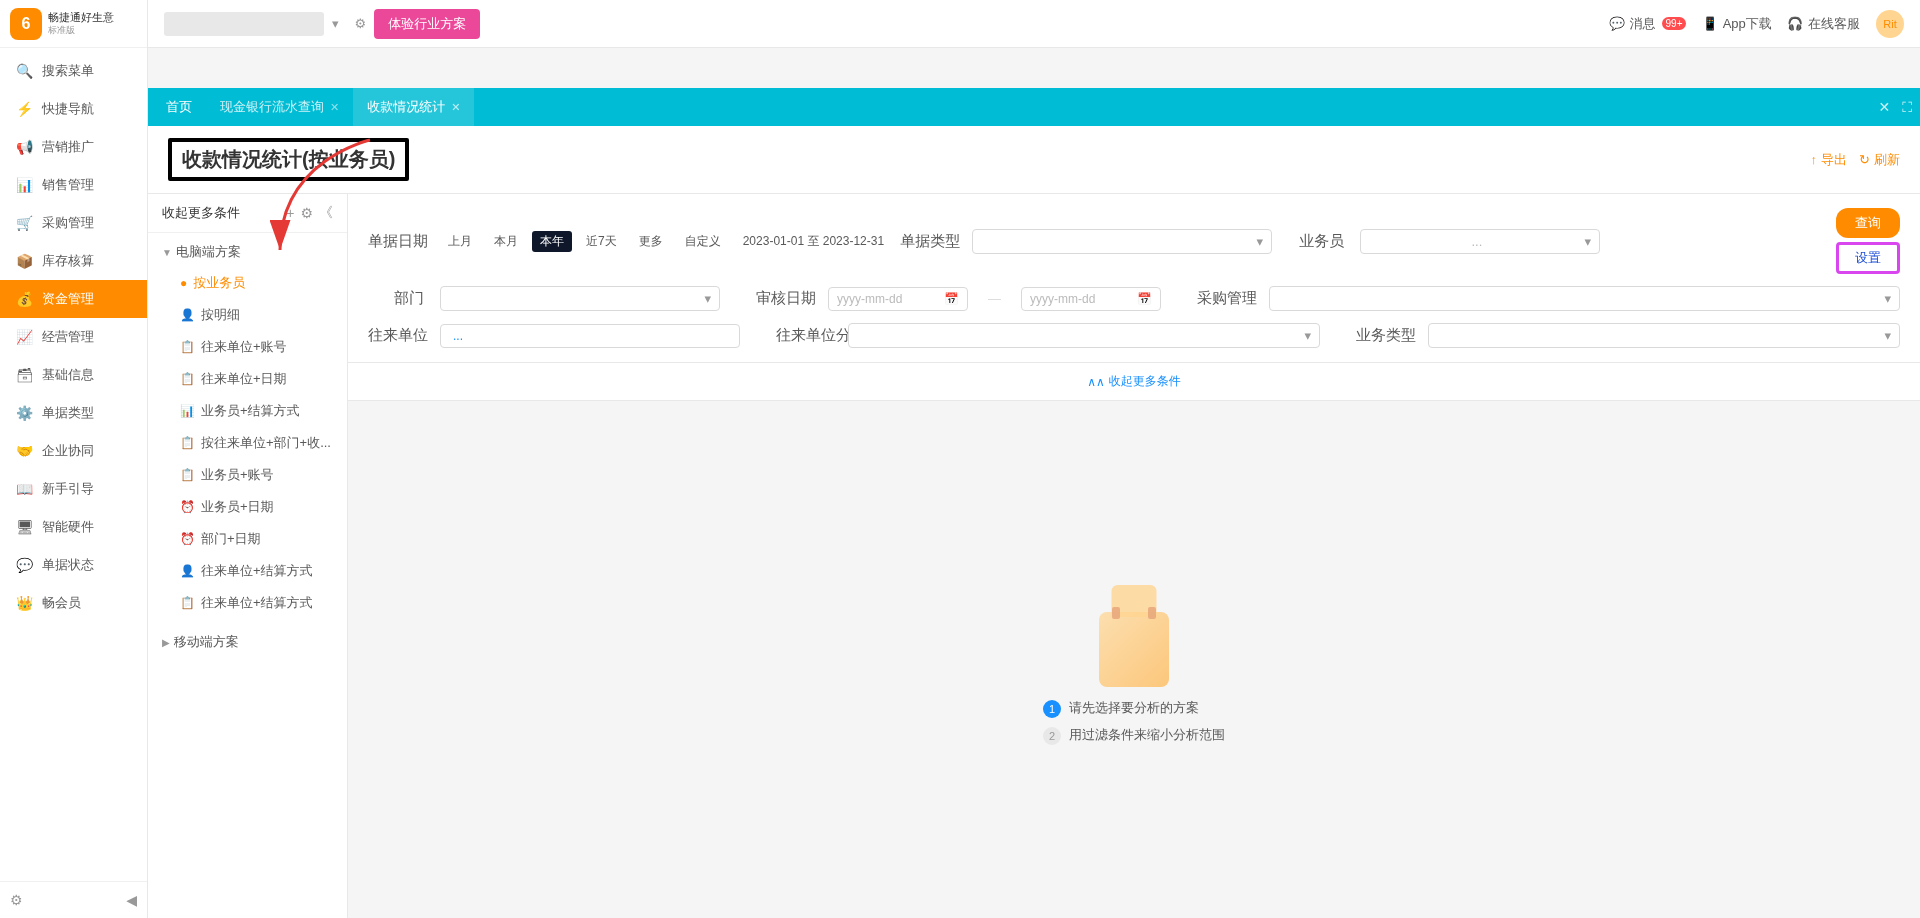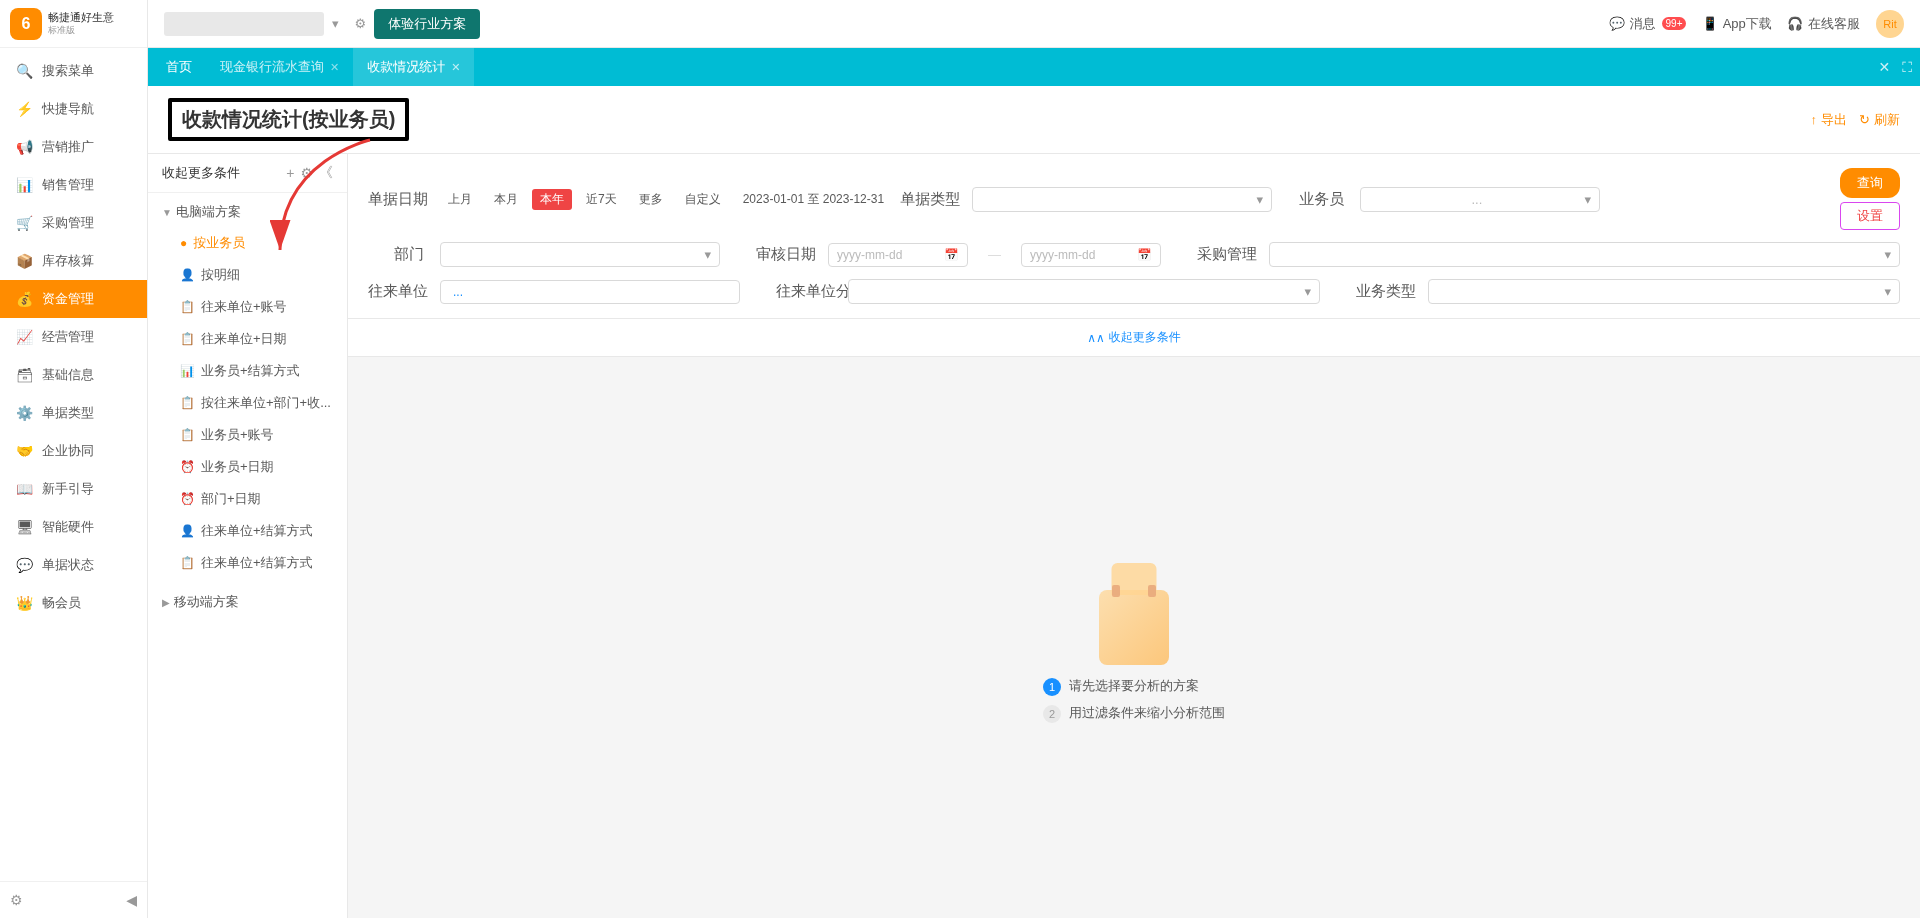--- a/index.html
+++ b/index.html
@@ -69,21 +69,21 @@
       background: #fff;
       display: flex;
       align-items: center;
       justify-content: space-between;
       padding: 0 16px;
       border-bottom: 1px solid #e8e8e8;
       flex-shrink: 0;
     }
     .header-left { display: flex; align-items: center; gap: 8px; }
     .header-trial-btn {
-      background: #0f766e;
+      background: #ec4899;
       color: white;
       border: none;
       padding: 6px 14px;
       border-radius: 4px;
       cursor: pointer;
       font-size: 13px;
     }
     .header-right { display: flex; align-items: center; gap: 16px; }
     .header-action { display: flex; align-items: center; gap: 4px; cursor: pointer; color: #595959; font-size: 13px; }
     .notification-badge {
@@ -205,21 +205,21 @@
     .filter-date-group {
       display: flex; align-items: center; gap: 6px;
     }
     .date-shortcut {
       padding: 2px 8px;
       border-radius: 3px;
       cursor: pointer;
       font-size: 12px;
       color: #595959;
     }
-    .date-shortcut.active { background: #ef4444; color: white; border-radius: 3px; }
+    .date-shortcut.active { background: #0f172a; color: white; border-radius: 3px; }
 
     .date-range-display {
       font-size: 12px; color: #595959; margin-left: 8px;
     }
 
     .filter-select {
       display: flex; align-items: center; gap: 4px;
       border: 1px solid #d9d9d9;
       border-radius: 4px;
       padding: 4px 8px;
@@ -261,22 +261,22 @@
       background: #ff8c00;
       color: white;
       border: none;
       padding: 6px 16px;
       border-radius: 12px;
       cursor: pointer;
       font-size: 13px;
     }
     .settings-btn {
       background: #fff;
-      color: #ef4444;
-      border: 1px solid #d946ef;
+      color: #1d4ed8;
+      border: 3px solid #d946ef;
       padding: 4px 16px;
       border-radius: 4px;
       cursor: pointer;
       font-size: 13px;
     }
 
     .collapse-bar {
       display: flex; align-items: center; justify-content: center;
       padding: 10px;
       cursor: pointer;
@@ -327,20 +327,21 @@
       z-index: 9999;
     }
 
     
     .tabs-container {
       display: flex;
       align-items: center;
       background: #00bcd4;
       padding: 0 4px;
       flex-shrink: 0;
+      margin-top: 40px;
     }
     .tab-item {
       display: flex; align-items: center;
       padding: 10px 14px;
       cursor: pointer;
       color: rgba(255,255,255,0.8);
       font-size: 13px;
       white-space: nowrap;
     }
     .tab-item.home { color: white; font-weight: 500; }

